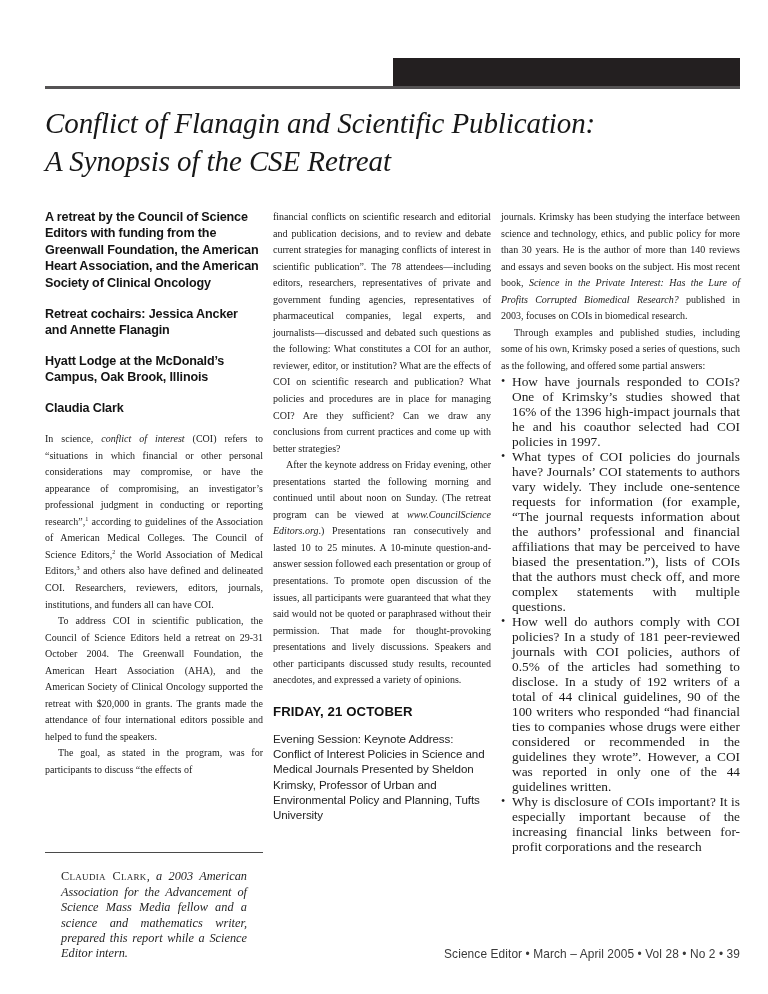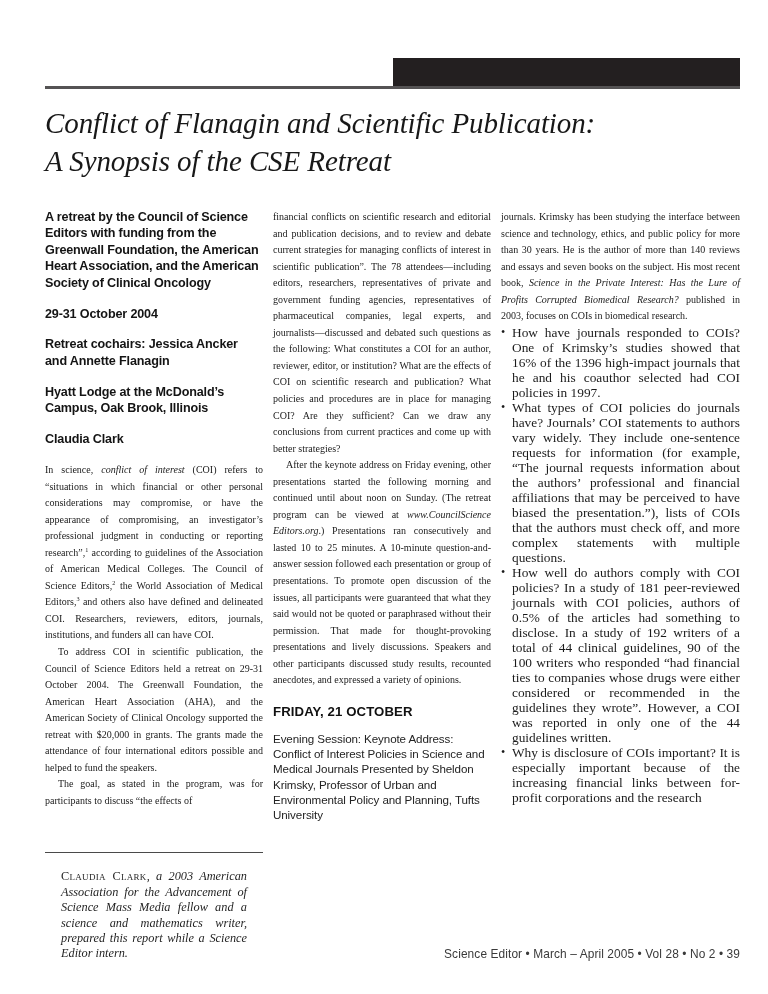--- a/index.html
+++ b/index.html
@@ -220,21 +220,20 @@
   <h1 class="doc-title">
     <span>Conflict of Flanagin and Scientific Publication:</span><br>
     <span>A Synopsis of the CSE Retreat</span>
   </h1>
 </div>
 
 <div class="columns">
 
   <div class="col col-1">
     <p class="meta">A retreat by the Council of Science Editors with funding from the Greenwall Foundation, the American Heart Association, and the American Society of Clinical Oncology</p>
-    <p class="meta">29-31 October 2004</p>
     <p class="meta">Retreat cochairs: Jessica Ancker and Annette Flanagin</p>
     <p class="meta">Hyatt Lodge at the McDonald’s Campus, Oak Brook, Illinois</p>
     <p class="meta">Claudia Clark</p>
 
     <p class="body first"><span>In science, </span><span class="ital">conflict of interest</span><span> (COI) refers to “situations in which financial or other personal considerations may compromise, or have the appearance of compromising, an investigator’s professional judgment in conducting or reporting research”,</span><sup>1</sup><span> according to guidelines of the Association of American Medical Colleges. The Council of Science Editors,</span><sup>2</sup><span> the World Association of Medical Editors,</span><sup>3</sup><span> and others also have defined and delineated COI. Researchers, reviewers, editors, journals, institutions, and funders all can have COI.</span></p>
 
     <p class="body indent">To address COI in scientific publication, the Council of Science Editors held a retreat on 29-31 October 2004. The Greenwall Foundation, the American Heart Association (AHA), and the American Society of Clinical Oncology supported the retreat with $20,000 in grants. The grants made the attendance of four international editors possible and helped to fund the speakers.</p>
     <p class="body indent">The goal, as stated in the program, was for participants to discuss “the effects of</p>
   </div>
 
@@ -242,20 +241,21 @@
     <p class="body">financial conflicts on scientific research and editorial and publication decisions, and to review and debate current strategies for managing conflicts of interest in scientific publication”. The 78 attendees—including editors, researchers, representatives of private and government funding agencies, representatives of pharmaceutical companies, legal experts, and journalists—discussed and debated such questions as the following: What constitutes a COI for an author, reviewer, editor, or institution? What are the effects of COI on scientific research and publication? What policies and procedures are in place for managing COI? Are they sufficient? Can we draw any conclusions from current practices and come up with better strategies?</p>
     <p class="body indent"><span>After the keynote address on Friday evening, other presentations started the following morning and continued until about noon on Sunday. (The retreat program can be viewed at </span><span class="ital">www.CouncilScience Editors.org</span><span>.) Presentations ran consecutively and lasted 10 to 25 minutes. A 10-minute question-and-answer session followed each presentation or group of presentations. To promote open discussion of the issues, all participants were guaranteed that what they said would not be quoted or paraphrased without their permission. That made for thought-provoking presentations and lively discussions. Speakers and other participants discussed study results, recounted anecdotes, and expressed a variety of opinions.</span></p>
 
     <h2 class="section-head">FRIDAY, 21 OCTOBER</h2>
     <p class="session-note">Evening Session: Keynote Address: Conflict of Interest Policies in Science and Medical Journals Presented by Sheldon Krimsky, Professor of Urban and Environmental Policy and Planning, Tufts University</p>
 
   </div>
 
   <div class="col col-3">
     <p class="body"><span>journals. Krimsky has been studying the interface between science and technology, ethics, and public policy for more than 30 years. He is the author of more than 140 reviews and essays and seven books on the subject. His most recent book, </span><span class="ital">Science in the Private Interest: Has the Lure of Profits Corrupted Biomedical Research?</span><span> published in 2003, focuses on COIs in biomedical research.</span></p>
+    <p class="body indent">Through examples and published studies, including some of his own, Krimsky posed a series of questions, such as the following, and offered some partial answers:</p>
 
     <ul class="bullets">
       <li>How have journals responded to COIs? One of Krimsky’s studies showed that 16% of the 1396 high-impact journals that he and his coauthor selected had COI policies in 1997.</li>
       <li>What types of COI policies do journals have? Journals’ COI statements to authors vary widely. They include one-sentence requests for information (for example, “The journal requests information about the authors’ professional and financial affiliations that may be perceived to have biased the presentation.”), lists of COIs that the authors must check off, and more complex statements with multiple questions.</li>
       <li>How well do authors comply with COI policies? In a study of 181 peer-reviewed journals with COI policies, authors of 0.5% of the articles had something to disclose. In a study of 192 writers of a total of 44 clinical guidelines, 90 of the 100 writers who responded “had financial ties to companies whose drugs were either considered or recommended in the guidelines they wrote”. However, a COI was reported in only one of the 44 guidelines written.</li>
       <li>Why is disclosure of COIs important? It is especially important because of the increasing financial links between for-profit corporations and the research</li>
     </ul>
   </div>
 </div>
 

